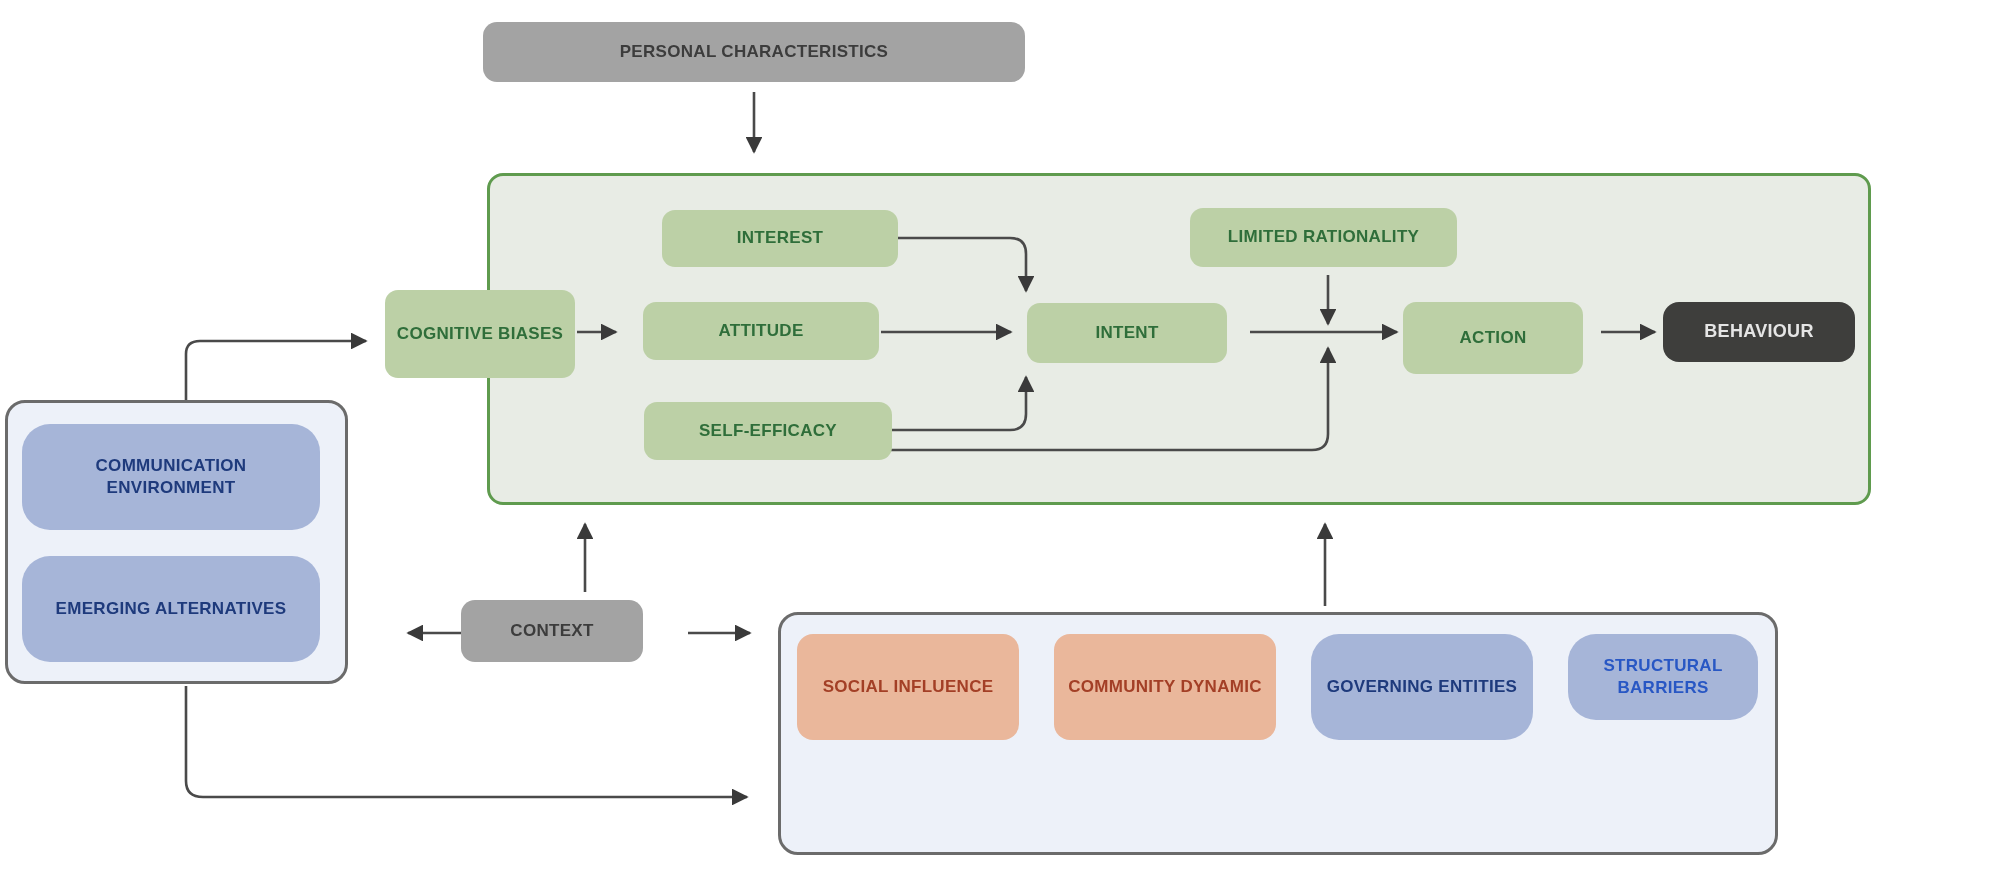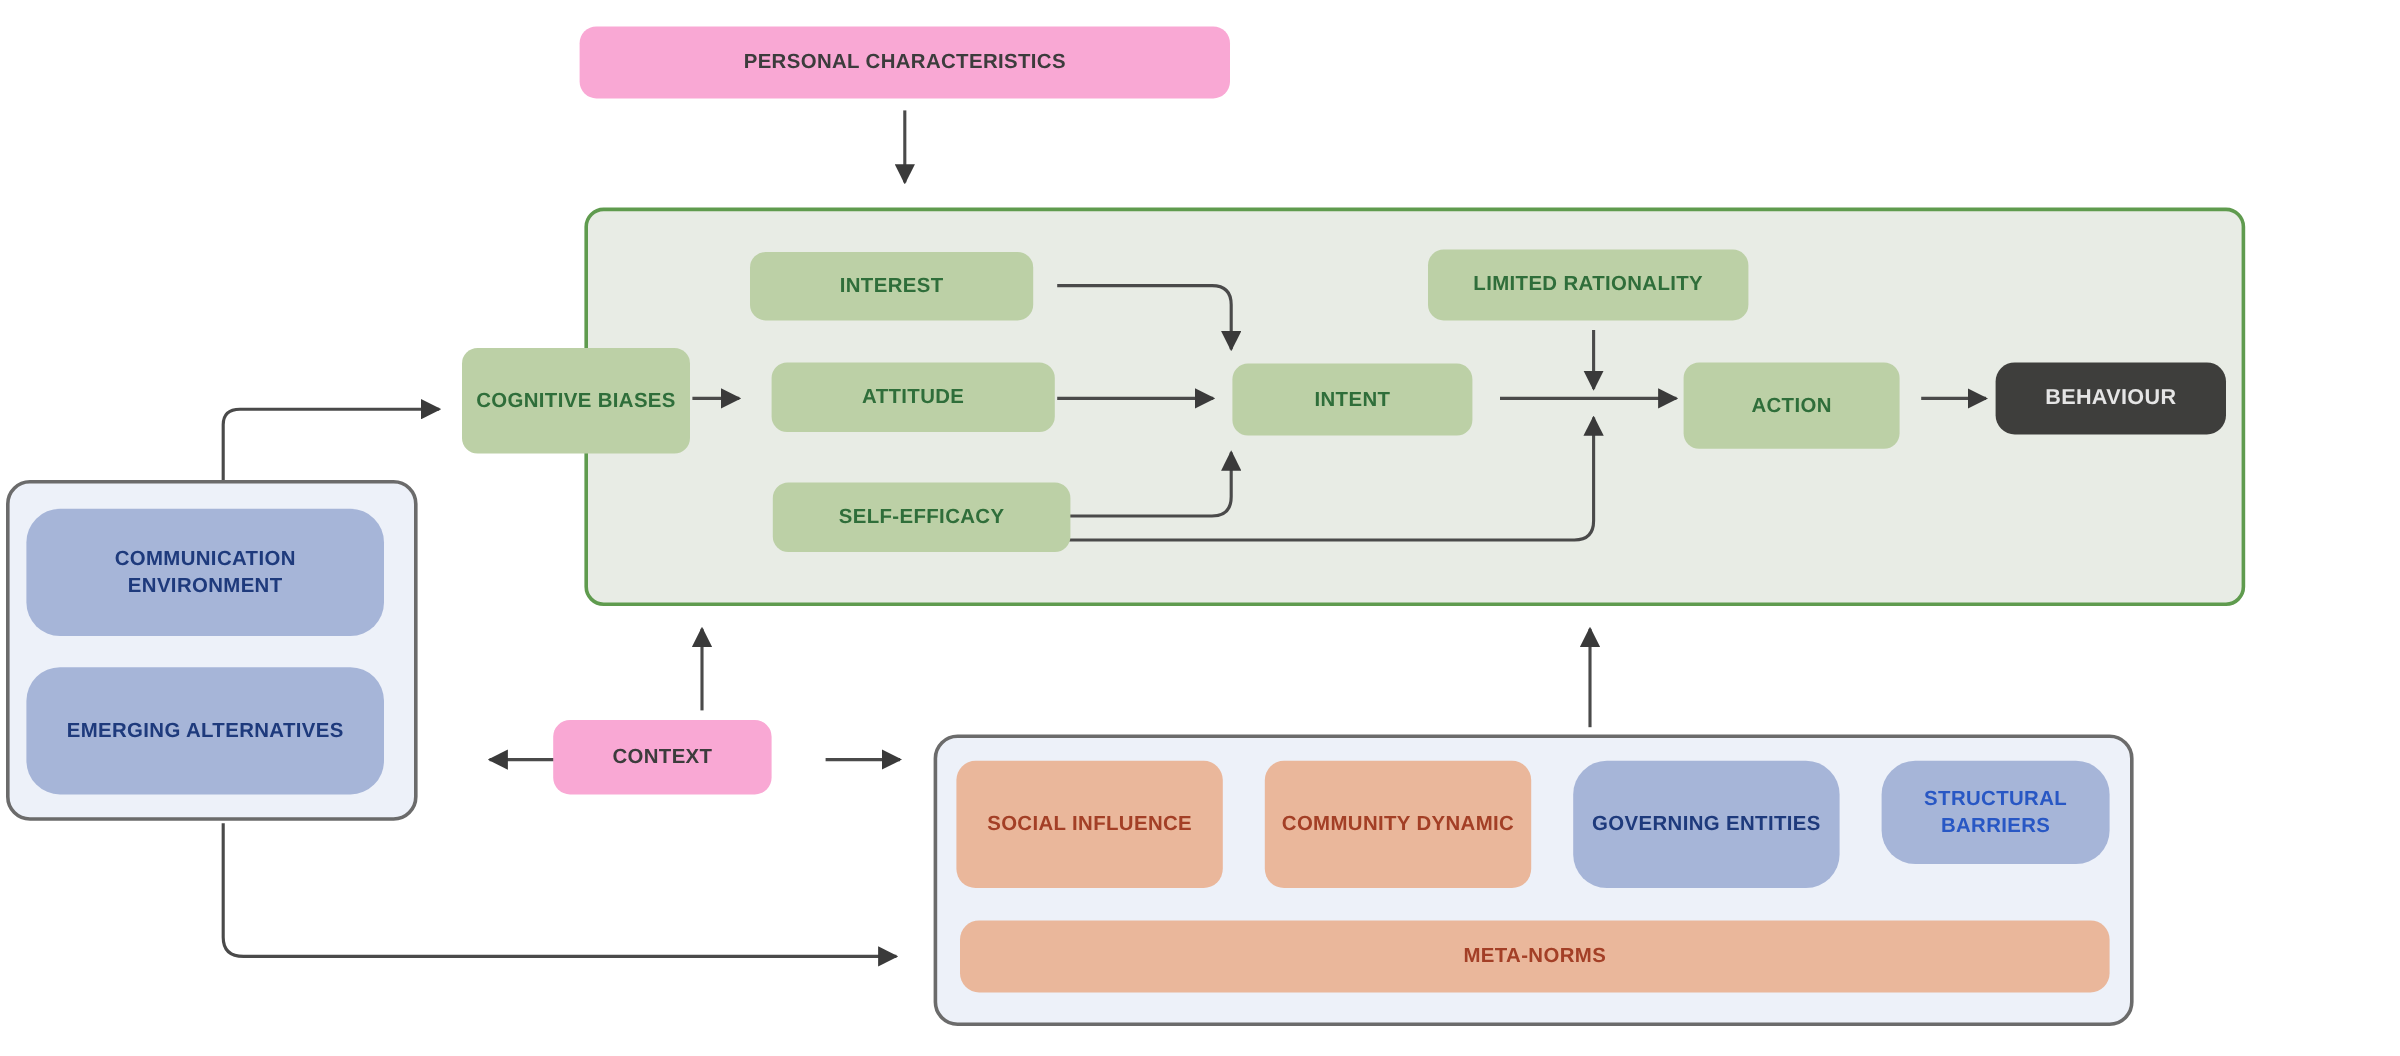--- a/index.html
+++ b/index.html
@@ -36,21 +36,21 @@
     font-weight:bold;
     font-size:17px;
     line-height:1.3;
     letter-spacing:0.3px;
     border-radius:13px;
     box-sizing:border-box;
     padding:4px 10px;
     z-index:3;
     text-transform:uppercase;
   }
-  .box.gray{background:#f9a8d4;color:#3c3c3c;border-radius:14px;}
+  .box.gray{background:#a3a3a3;color:#3c3c3c;border-radius:14px;}
   .box.greenbox{background:#bcd0a6;color:#2f6e3a;}
   .box.dark{background:#3e3e3c;color:#e5e5e5;border-radius:16px;font-size:18px;}
   .box.blue{background:#a6b5d8;color:#1e3a7c;border-radius:28px;}
   .box.blue.royal{color:#2857c4;}
   .box.orange{background:#eab79b;color:#a33f26;border-radius:16px;text-align:right;}
 </style>
 </head>
 <body>
 
 <div class="canvas">
@@ -81,21 +81,21 @@
       <path d="M688,633 L750,633" marker-end="url(#ah)"></path>
       <path d="M1325,606 L1325,524" marker-end="url(#ah)"></path>
       <path d="M186,686 L186,781 Q186,797 203,797 L747,797" marker-end="url(#ah)"></path>
     </g>
   </svg>
 
   <div class="box gray" style="left:483px;top:22px;width:542px;height:60px;">PERSONAL CHARACTERISTICS</div>
 
   <div class="box greenbox" style="left:385px;top:290px;width:190px;height:88px;">COGNITIVE BIASES</div>
 
-  <div class="box greenbox" style="left:625px;top:210px;width:236px;height:57px;">INTEREST</div>
+  <div class="box greenbox" style="left:662px;top:210px;width:236px;height:57px;">INTEREST</div>
 
   <div class="box greenbox" style="left:643px;top:302px;width:236px;height:58px;">ATTITUDE</div>
 
   <div class="box greenbox" style="left:644px;top:402px;width:248px;height:58px;">SELF-EFFICACY</div>
 
   <div class="box greenbox" style="left:1027px;top:303px;width:200px;height:60px;">INTENT</div>
 
   <div class="box greenbox" style="left:1190px;top:208px;width:267px;height:59px;">LIMITED RATIONALITY</div>
 
   <div class="box greenbox" style="left:1403px;top:302px;width:180px;height:72px;">ACTION</div>
@@ -109,15 +109,14 @@
   <div class="box gray" style="left:461px;top:600px;width:182px;height:62px;">CONTEXT</div>
 
   <div class="box orange" style="left:797px;top:634px;width:222px;height:106px;">SOCIAL INFLUENCE</div>
 
   <div class="box orange" style="left:1054px;top:634px;width:222px;height:106px;">COMMUNITY DYNAMIC</div>
 
   <div class="box blue" style="left:1311px;top:634px;width:222px;height:106px;">GOVERNING ENTITIES</div>
 
   <div class="box blue royal" style="left:1568px;top:634px;width:190px;height:86px;">STRUCTURAL BARRIERS</div>
 
-  <div class="box orange" style="left:800px;top:767px;width:958px;height:60px;">META-NORMS</div>
 
 </div>
 
 </body></html>

